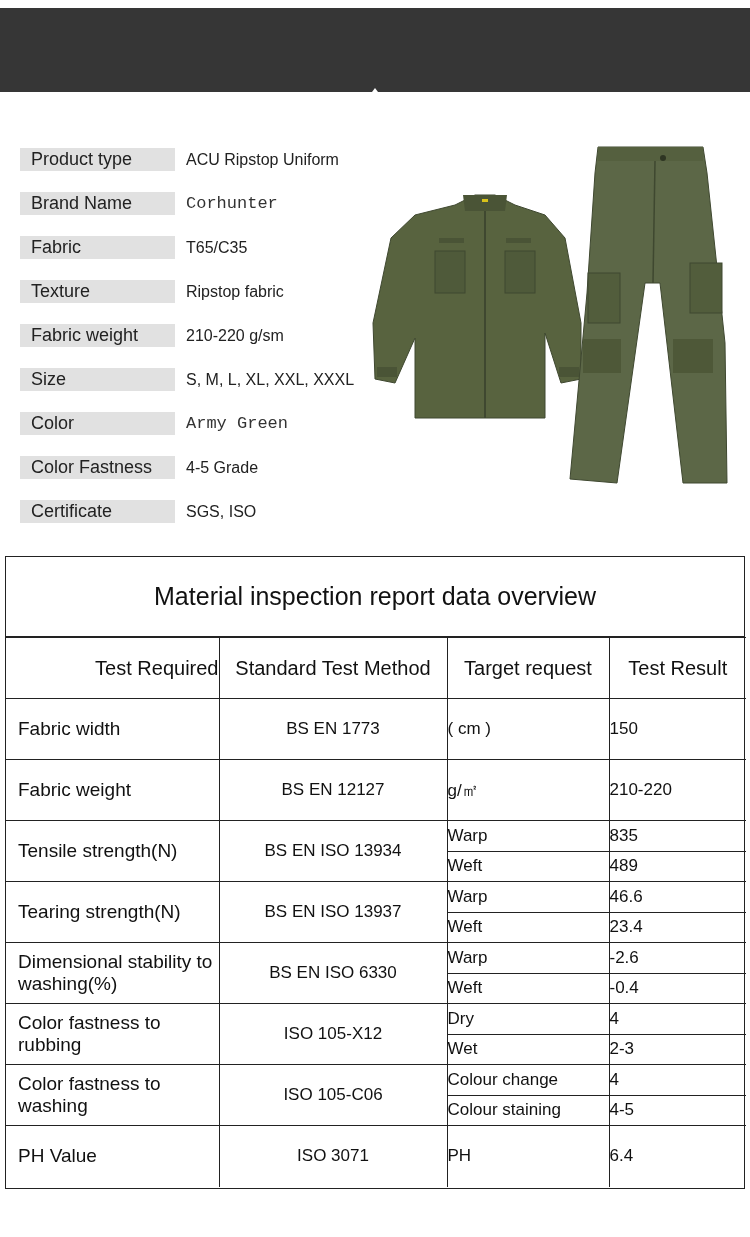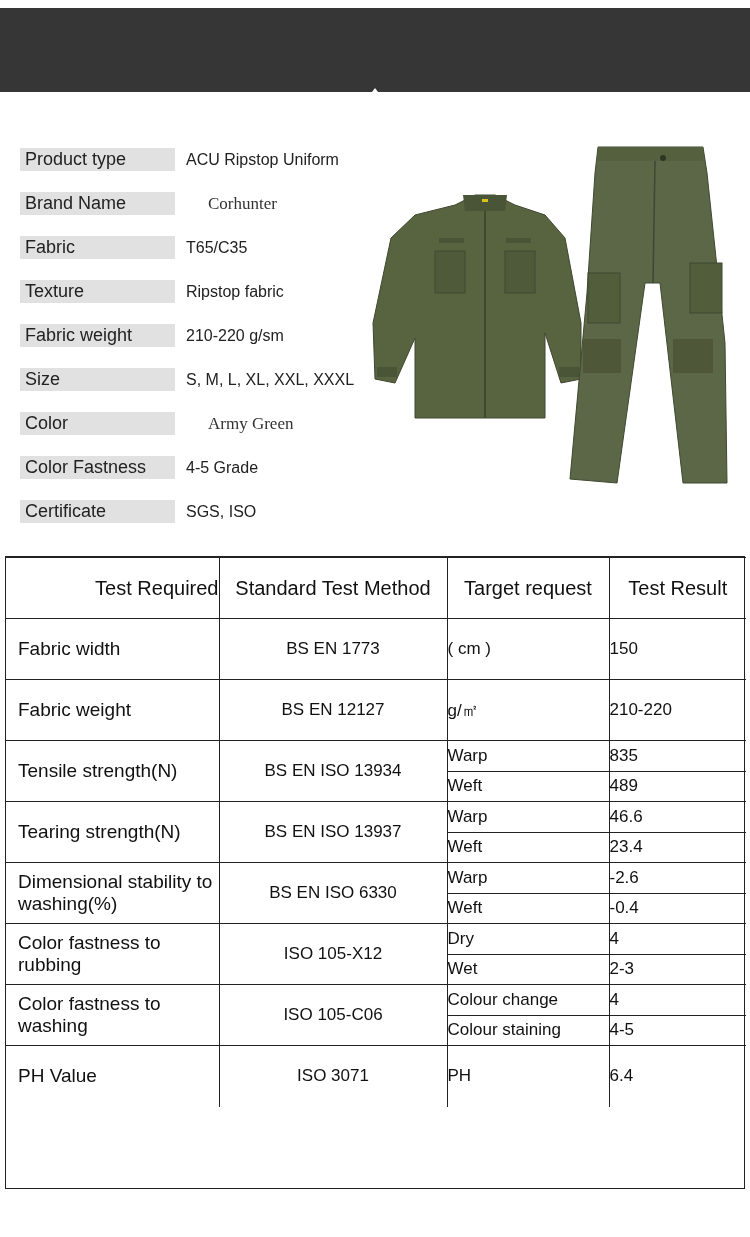--- a/index.html
+++ b/index.html
@@ -19,27 +19,27 @@
     position: absolute; left: 366px; top: 80px; width: 0; height: 0;
     border-left: 9px solid transparent; border-right: 9px solid transparent;
     border-bottom: 12px solid #ffffff;
   }
 
   .params { position: absolute; left: 20px; top: 148px; }
   .param-row { position: relative; height: 44px; }
   .param-label {
     position: absolute; left: 0; top: 0; width: 155px; height: 23px;
     background: #e1e1e1; color: #222; font-size: 18px; line-height: 23px;
-    padding-left: 5px;
+    padding-left: 11px;
   }
   .param-value {
     position: absolute; left: 166px; top: 2px; font-size: 16px; color: #222;
     white-space: nowrap; line-height: 20px;
   }
-  .param-value.alt { font-family: Liberation Serif, serif; font-size: 17px; color: #333; margin-left: 22px; }
+  .param-value.alt { font-family: Liberation Mono, monospace; font-size: 17px; color: #333; }
 
   .product-image { position: absolute; left: 355px; top: 143px; width: 390px; height: 350px; }
 
   .report {
     position: absolute; left: 5px; top: 556px; width: 740px; height: 633px;
     border: 1.5px solid #222;
   }
   .report-title {
     height: 80px; border-bottom: 1.5px solid #222; text-align: center;
     font-size: 25px; line-height: 78px; color: #111;
@@ -124,20 +124,21 @@
       <line x1="300" y1="18" x2="298" y2="140" stroke="#3f4830" stroke-width="1.5"></line>
       <rect x="233" y="130" width="32" height="50" fill="#525d3c" stroke="#3f4830"></rect>
       <rect x="335" y="120" width="32" height="50" fill="#525d3c" stroke="#3f4830"></rect>
       <rect x="228" y="196" width="38" height="34" fill="#4e5838"></rect>
       <rect x="318" y="196" width="40" height="34" fill="#4e5838"></rect>
     </g>
   </svg>
 </div>
 
 <div class="report">
+  <div class="report-title">Material inspection report data overview</div>
   <table>
     <colgroup>
       <col style="width:213px">
         <col style="width:228px">
         <col style="width:162px">
         <col style="width:137px">
     </colgroup>
     <thead>
       <tr>
         <th class="c1">Test Required</th>

